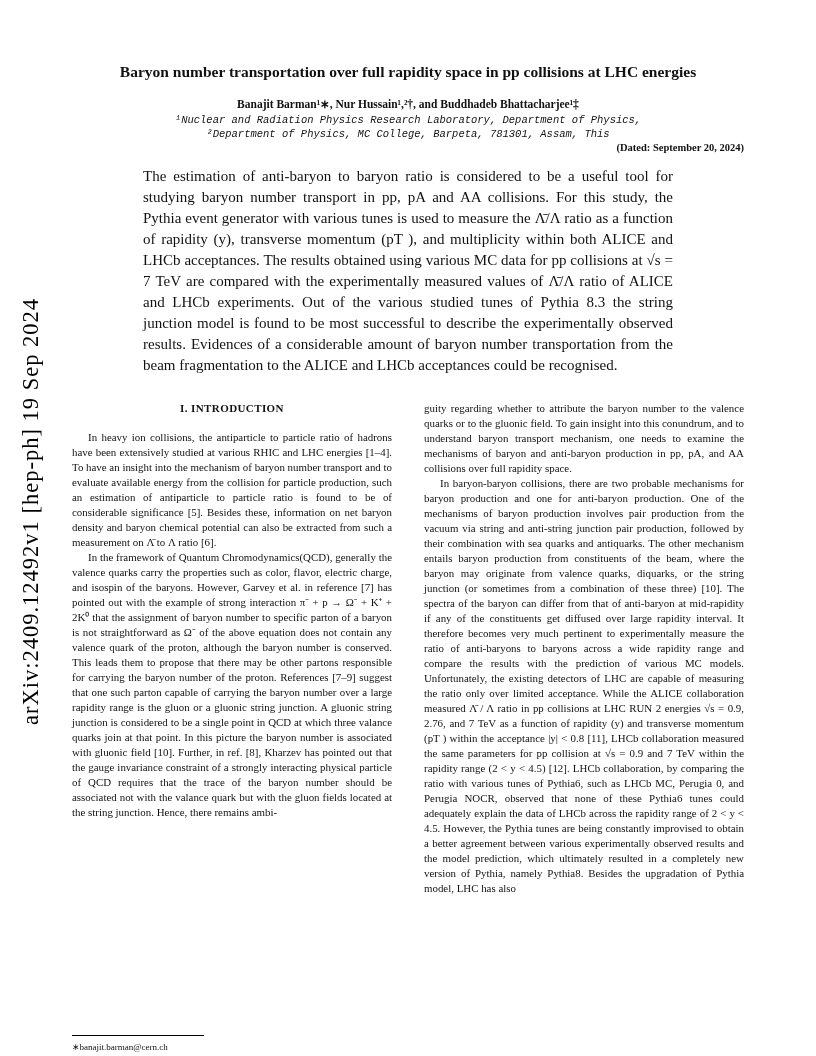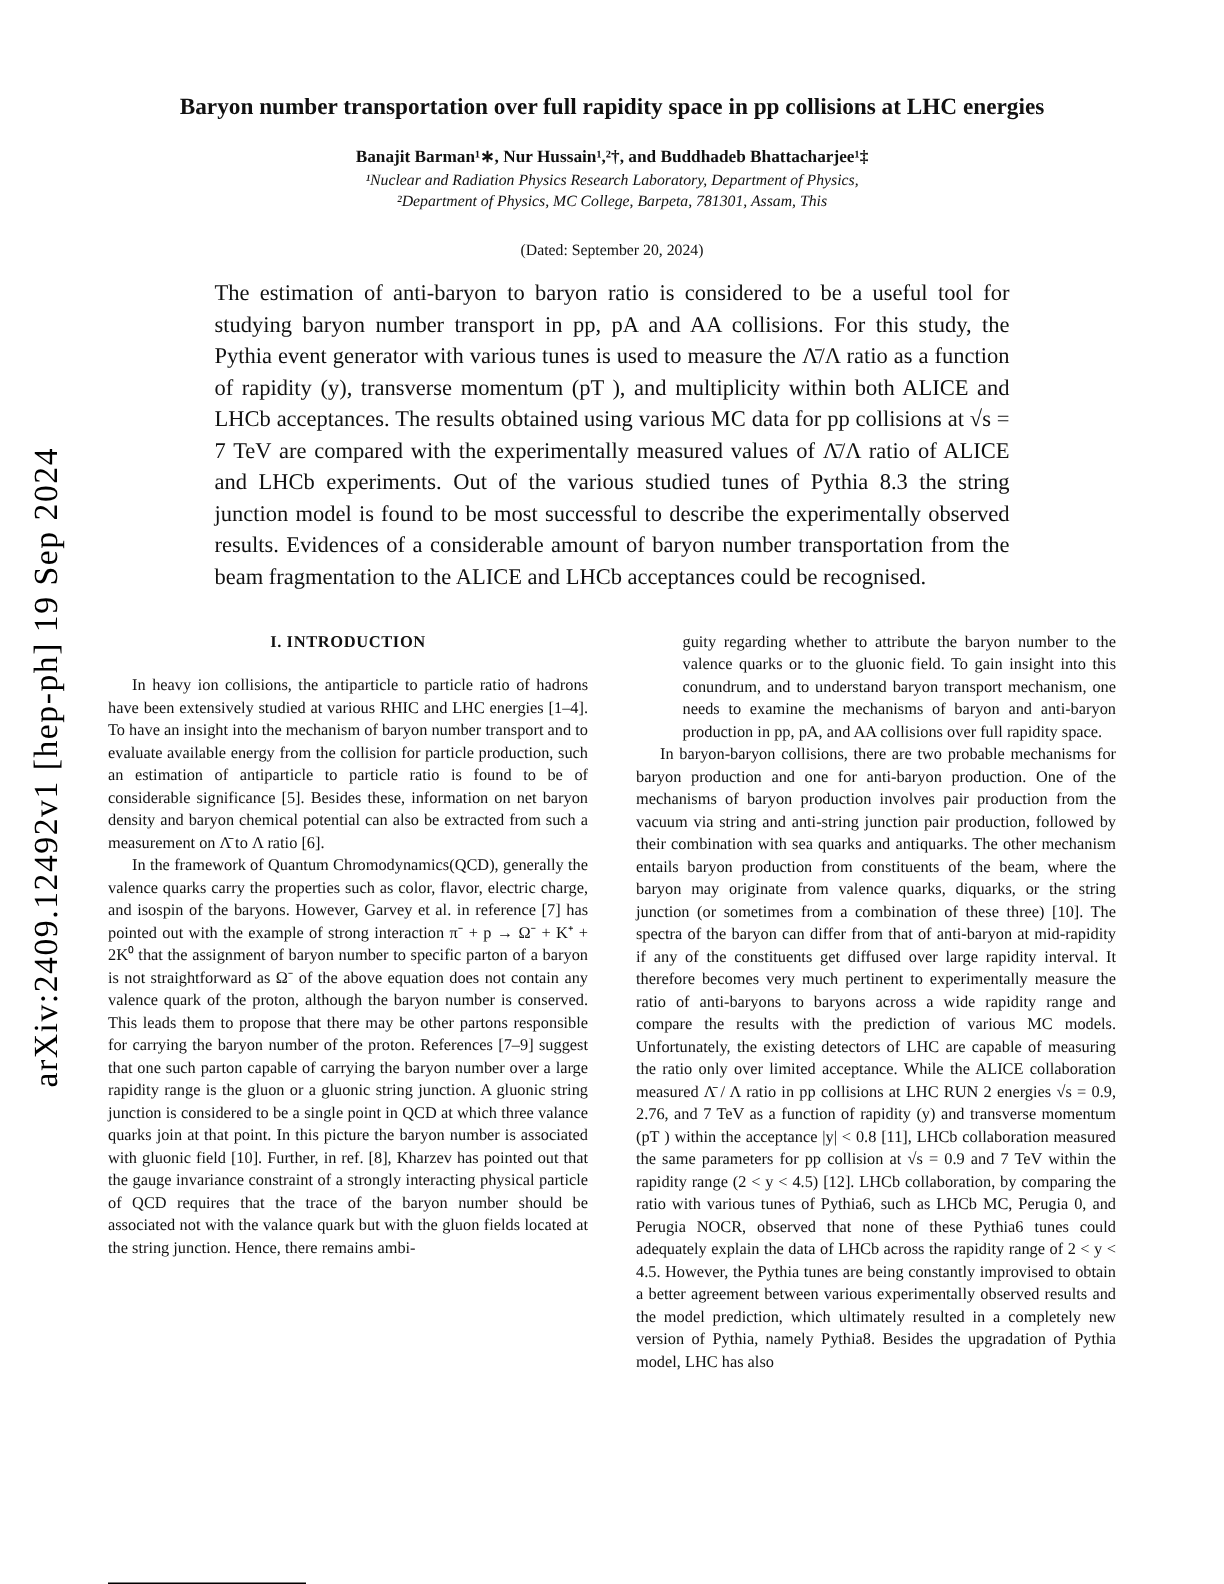--- a/index.html
+++ b/index.html
@@ -44,25 +44,27 @@
     font-size: 11.5px;
     text-align: center;
     margin-bottom: 3px;
     font-weight: bold;
   }
   .affil {
     font-size: 10.5px;
     font-style: italic;
     text-align: center;
     line-height: 13.8px;
+    font-family: Liberation Mono, monospace;
   }
   .dateline {
     font-size: 10.5px;
-    text-align: center;
-    margin-top: 20px;
+    text-align: right;
+    margin-top: 0;
+    font-weight: bold;
   }
   .abstract {
     width: 530px;
     margin: 13px auto 0 auto;
     font-size: 15px;
     line-height: 21px;
     text-align: justify;
     hyphens: auto;
   }
   .body {
@@ -84,21 +86,21 @@
   }
   .section-heading {
     font-weight: bold;
     text-align: center;
     font-size: 11px;
     letter-spacing: 0.4px;
     margin-bottom: 14px;
   }
   p { margin: 0; }
   p.indent { text-indent: 16px; }
-  p.noindent { text-indent: 0; margin-left: 31px; }
+  p.noindent { text-indent: 0; }
   .footnotes {
     margin-top: auto;
     padding-top: 10px;
     font-size: 9px;
     line-height: 12.6px;
     text-align: left;
   }
   .footnote-rule {
     width: 132px;
     border-top: 1px solid #000000;

